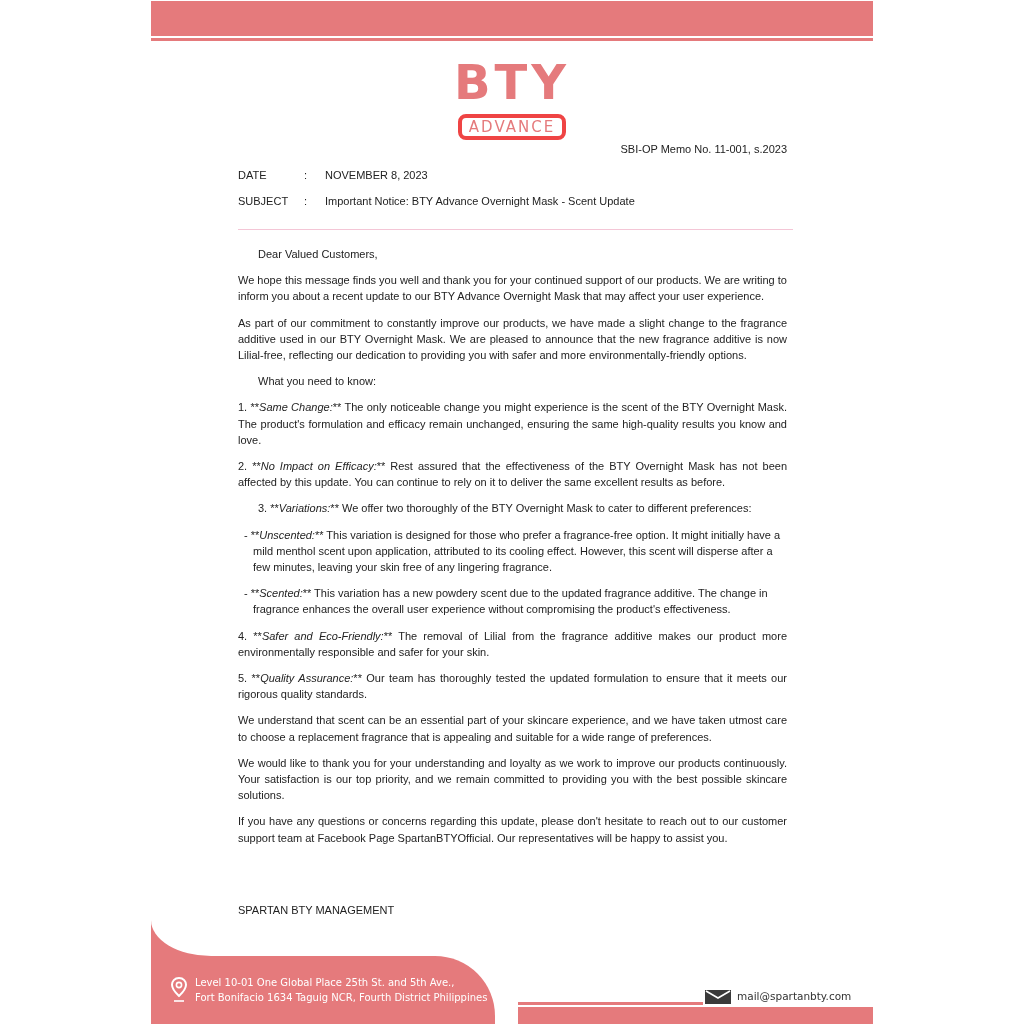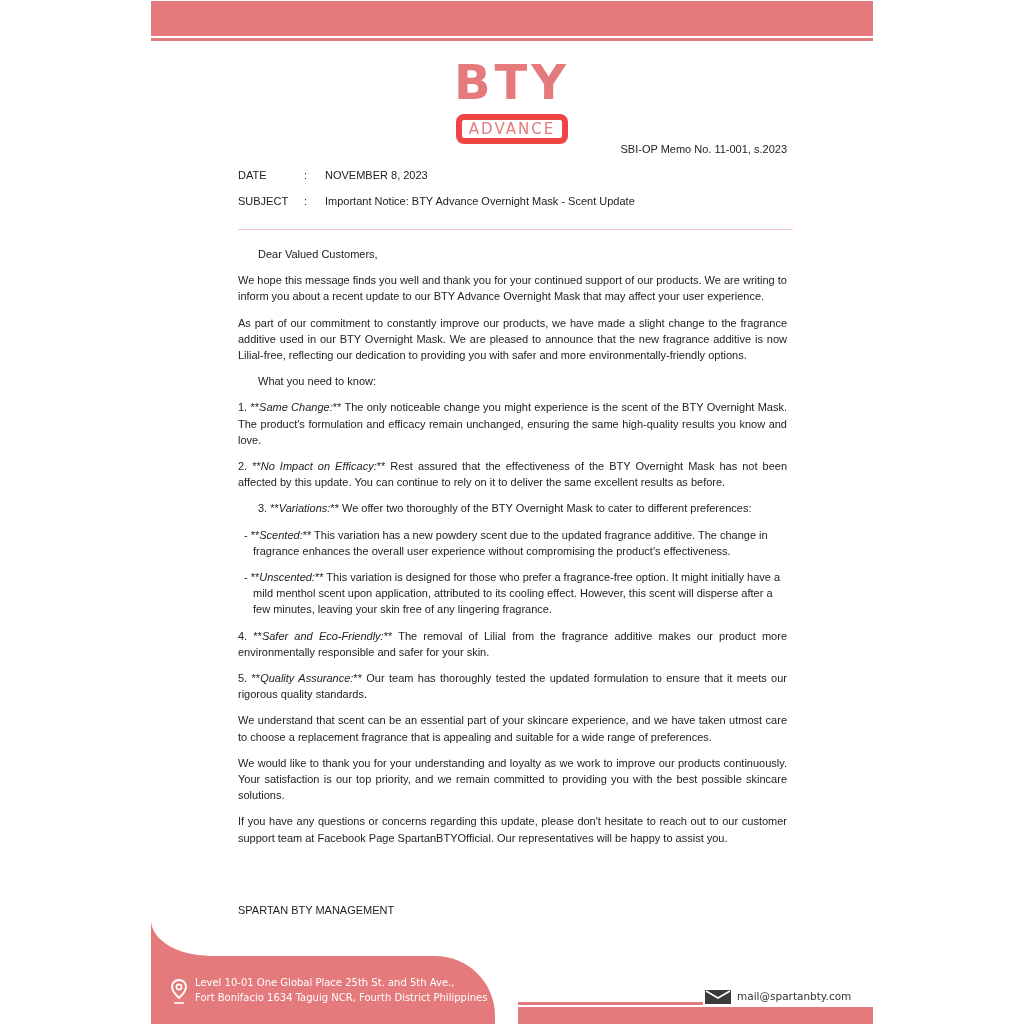--- a/index.html
+++ b/index.html
@@ -4,21 +4,21 @@
   <style>
     html, body { margin: 0; padding: 0; background: #ffffff; }
     body { width: 1024px; height: 1024px; position: relative; overflow: hidden; font-family: "Liberation Sans", sans-serif; color: #1f1f1f; }
     .page { position: absolute; left: 151px; top: 0; width: 722px; height: 876px; background: #ffffff; }
     .top-band { position: absolute; left: 0; top: 1px; width: 722px; height: 35px; background: #e57a7c; }
     .top-line { position: absolute; left: 0; top: 38px; width: 722px; height: 3px; background: #e57a7c; }
 
     .logo { position: absolute; left: 0; width: 722px; top: 56px; text-align: center; }
     .logo-bty { font-family: "DejaVu Sans", sans-serif; font-weight: bold; font-size: 48px; letter-spacing: 4px; color: #e57a7c; line-height: 52px; }
     .logo-advance-wrap { margin-top: 6px; }
-    .logo-advance { display: inline-block; border: 6px solid #ef4444; border-radius: 8px; padding: 1px 7px; font-family: "DejaVu Sans", sans-serif; font-size: 15px; letter-spacing: 2px; color: #e57a7c; line-height: 16px; }
+    .logo-advance { display: inline-block; border: 4px solid #ef4444; border-radius: 8px; padding: 1px 7px; font-family: "DejaVu Sans", sans-serif; font-size: 15px; letter-spacing: 2px; color: #e57a7c; line-height: 16px; }
 
     .memo-no { position: absolute; right: 86px; top: 143px; font-size: 11px; color: #222; }
 
     .meta { position: absolute; left: 87px; font-size: 11px; color: #222; }
     .meta .k { display: inline-block; width: 66px; }
     .meta .c { display: inline-block; width: 21px; }
     .meta-date { top: 169px; }
     .meta-subject { top: 195px; }
     .divider { position: absolute; left: 87px; top: 229px; width: 555px; height: 1px; background: #f4c6d6; }
 
@@ -27,21 +27,21 @@
     .body p.left { text-align: left; padding-left: 20px; }
     .body .sub { padding-left: 15px; text-indent: -9px; text-align: left; }
     .body em { font-style: italic; }
     .signoff { position: absolute; left: 87px; top: 904px; font-size: 11px; color: #222; }
 
     .footer-curve { position: absolute; left: 0; top: 920px; width: 360px; height: 104px; overflow: hidden; }
     .footer-shape { position: absolute; left: 0; top: 36px; width: 344px; height: 80px; background: #e57a7c; border-top-right-radius: 60px; }
     .footer-corner { position: absolute; left: 0; top: 0; width: 60px; height: 40px; background: #e57a7c; }
     .footer-corner-mask { position: absolute; left: 0; top: 0; width: 80px; height: 36px; background: #ffffff; border-bottom-left-radius: 60px 36px; }
 
-    .addr { position: absolute; left: 20px; top: 975px; display: flex; align-items: flex-end; gap: 8px; color: #ffffff; font-family: "DejaVu Sans", sans-serif; font-size: 10px; line-height: 15px; }
+    .addr { position: absolute; left: 20px; top: 975px; display: flex; align-items: center; gap: 8px; color: #ffffff; font-family: "DejaVu Sans", sans-serif; font-size: 10px; line-height: 15px; }
     .pin { width: 16px; height: 26px; }
 
     .foot-line { position: absolute; left: 367px; top: 1002px; width: 185px; height: 3px; background: #e57a7c; }
     .foot-band { position: absolute; left: 367px; top: 1007px; width: 355px; height: 17px; background: #e57a7c; }
     .mail { position: absolute; left: 554px; top: 990px; display: flex; align-items: flex-start; gap: 6px; font-family: "DejaVu Sans", sans-serif; font-size: 10.5px; color: #333; }
     .mail svg { width: 26px; height: 14px; }
   </style>
 </head>
 <body>
 
@@ -69,22 +69,22 @@
   <div class="body">
     <p class="left">Dear Valued Customers,</p>
     <p>We hope this message finds you well and thank you for your continued support of our products. We are writing to inform you about a recent update to our BTY Advance Overnight Mask that may affect your user experience.</p>
     <p>As part of our commitment to constantly improve our products, we have made a slight change to the fragrance additive used in our BTY Overnight Mask. We are pleased to announce that the new fragrance additive is now Lilial-free, reflecting our dedication to providing you with safer and more environmentally-friendly options.</p>
     <p class="left">What you need to know:</p>
 
     <p><span>1. **</span><em>Same Change:</em><span>**</span><span> The only noticeable change you might experience is the scent of the BTY Overnight Mask. The product's formulation and efficacy remain unchanged, ensuring the same high-quality results you know and love.</span></p>
     <p><span>2. **</span><em>No Impact on Efficacy:</em><span>**</span><span> Rest assured that the effectiveness of the BTY Overnight Mask has not been affected by this update. You can continue to rely on it to deliver the same excellent results as before.</span></p>
     <p class="left"><span>3. **</span><em>Variations:</em><span>**</span><span> We offer two thoroughly of the BTY Overnight Mask to cater to different preferences:</span></p>
 
+    <p class="sub"><span>- **</span><em>Unscented:</em><span>**</span><span> This variation is designed for those who prefer a fragrance-free option. It might initially have a mild menthol scent upon application, attributed to its cooling effect. However, this scent will disperse after a few minutes, leaving your skin free of any lingering fragrance.</span></p>
     <p class="sub"><span>- **</span><em>Scented:</em><span>**</span><span> This variation has a new powdery scent due to the updated fragrance additive. The change in fragrance enhances the overall user experience without compromising the product's effectiveness.</span></p>
-    <p class="sub"><span>- **</span><em>Unscented:</em><span>**</span><span> This variation is designed for those who prefer a fragrance-free option. It might initially have a mild menthol scent upon application, attributed to its cooling effect. However, this scent will disperse after a few minutes, leaving your skin free of any lingering fragrance.</span></p>
 
     <p><span>4. **</span><em>Safer and Eco-Friendly:</em><span>**</span><span> The removal of Lilial from the fragrance additive makes our product more environmentally responsible and safer for your skin.</span></p>
     <p><span>5. **</span><em>Quality Assurance:</em><span>**</span><span> Our team has thoroughly tested the updated formulation to ensure that it meets our rigorous quality standards.</span></p>
 
     <p>We understand that scent can be an essential part of your skincare experience, and we have taken utmost care to choose a replacement fragrance that is appealing and suitable for a wide range of preferences.</p>
     <p>We would like to thank you for your understanding and loyalty as we work to improve our products continuously. Your satisfaction is our top priority, and we remain committed to providing you with the best possible skincare solutions.</p>
     <p>If you have any questions or concerns regarding this update, please don't hesitate to reach out to our customer support team at Facebook Page SpartanBTYOfficial. Our representatives will be happy to assist you.</p>
   </div>
 
   <div class="signoff">SPARTAN BTY MANAGEMENT</div>

